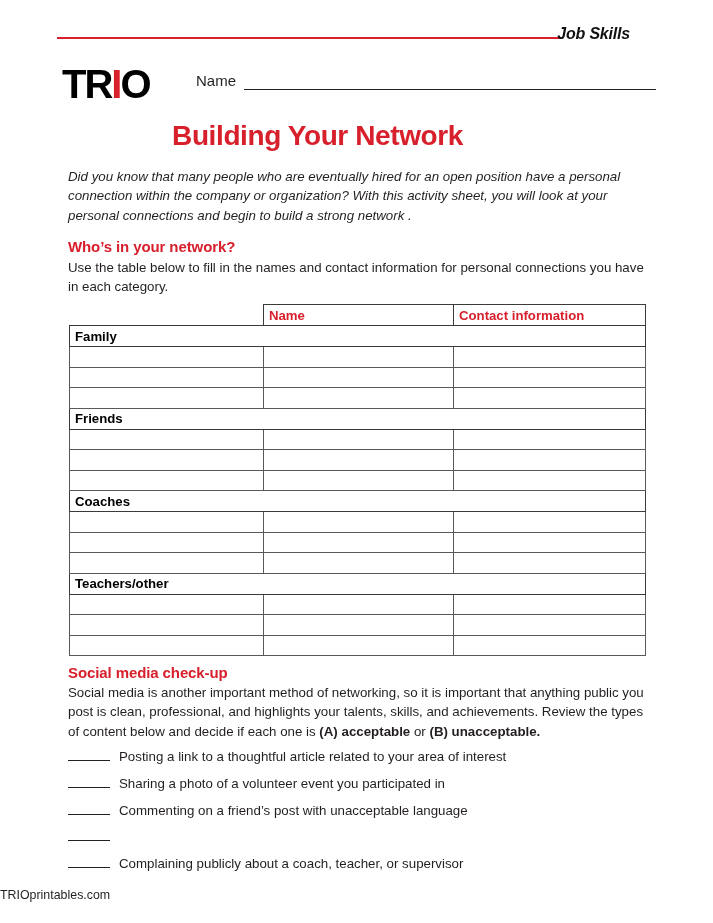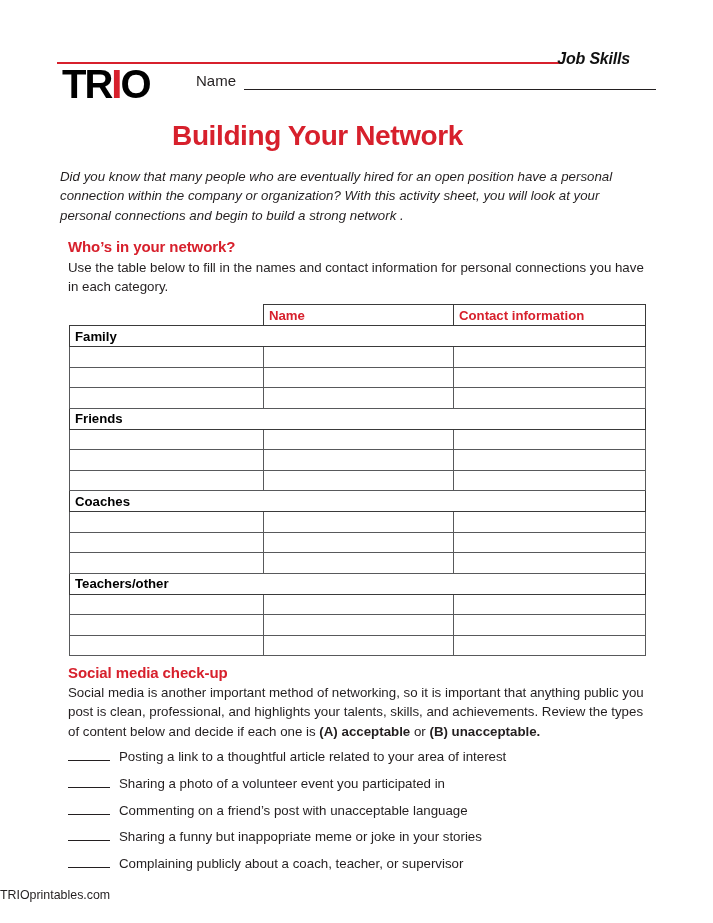--- a/index.html
+++ b/index.html
@@ -22,21 +22,20 @@
     width: 713px;
     height: 923px;
   }
 
   
   .header-band {
     position: absolute;
     left: 0; top: 22px;
     width: 687px;
     height: 28px;
-    margin-top: 25px;
   }
   .header-rule {
     position: absolute;
     left: 57px;
     top: 15px;
     width: 505px;
     height: 2px;
     background: #D7202C;
   }
   .header-label {
@@ -100,21 +99,21 @@
     text-align: center;
     font-size: 28px;
     font-weight: bold;
     color: #D7202C;
     letter-spacing: -0.4px;
   }
 
   
   .intro {
     position: absolute;
-    left: 60px;
+    left: 68px;
     top: 167px;
     width: 578px;
     font-size: 13.3px;
     font-style: italic;
     line-height: 19.4px;
     color: #231f20;
   }
 
   
   .sec-head {
@@ -336,19 +335,19 @@
 
   <div id="social-section">
     <div class="sec-head">Social media check-up</div>
     <div class="sec-body"><span>Social media is another important method of networking, so it is important that anything public you post is clean, professional, and highlights your talents, skills, and achievements. Review the types of content below and decide if each one is </span><b>(A) acceptable</b><span> or </span><b>(B) unacceptable.</b></div>
   </div>
 
   <div class="quiz-list" id="quiz-list">
       <div class="quiz-item"><span class="quiz-blank"></span><span>Posting a link to a thoughtful article related to your area of interest</span></div>
       <div class="quiz-item"><span class="quiz-blank"></span><span>Sharing a photo of a volunteer event you participated in</span></div>
       <div class="quiz-item"><span class="quiz-blank"></span><span>Commenting on a friend’s post with unacceptable language</span></div>
-      <div class="quiz-item"><span class="quiz-blank"></span><span>Sharing a funny but inappopriate meme or joke in your stories</span></div>
+      <div class="quiz-item"><span class="quiz-blank"></span></div>
       <div class="quiz-item"><span class="quiz-blank"></span><span>Complaining publicly about a coach, teacher, or supervisor</span></div>
     </div>
 
   <div class="footer">TRIOprintables.com</div>
 
 </div>
 
 </body></html>

